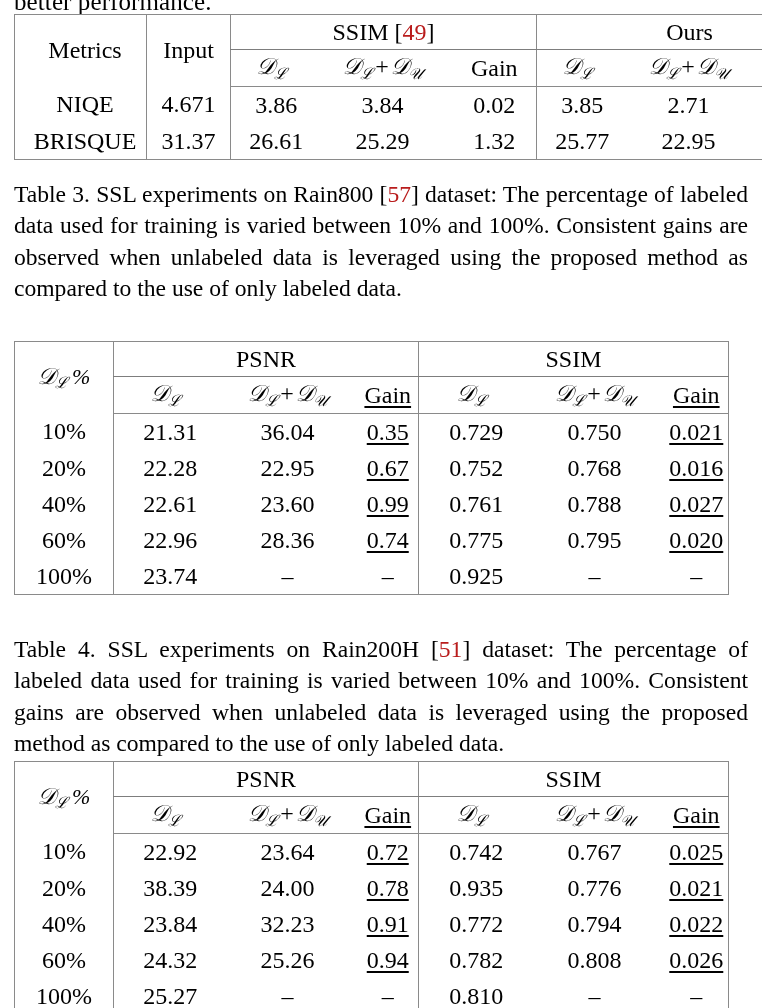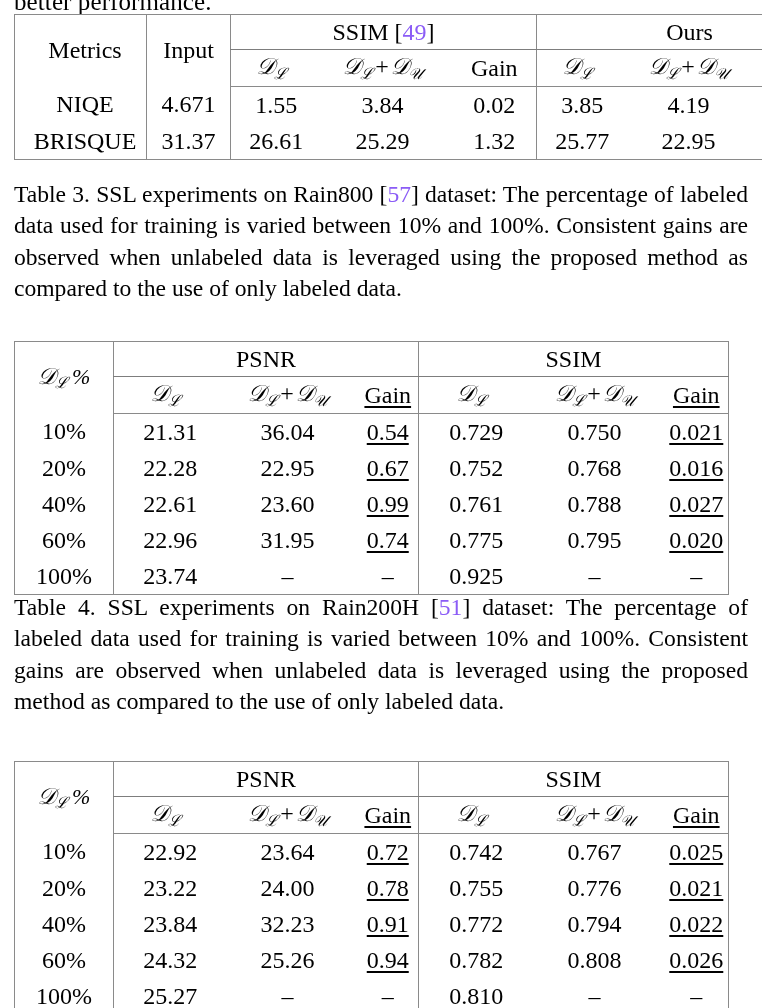--- a/index.html
+++ b/index.html
@@ -67,21 +67,21 @@
   .caption {
     position: absolute;
     font-size: 23.6px;
     line-height: 31.4px;
     text-align: justify;
     text-justify: inter-word;
     color: #000;
   }
   .caption .lastline { text-align: right; }
 
-  .cite { color: #8b5cf6; }
+  .cite { color: #b91c1c; }
 
   
   .mD {
     font-family: "DejaVu Serif", "Liberation Serif", serif;
     font-style: italic;
     font-size: 23px;
   }
   .mD .sub {
     font-size: 0.68em;
     vertical-align: -0.28em;
@@ -104,21 +104,21 @@
 
   
   #table3-wrap { position: absolute; left: 14px; top: 341px; }
   #table3 { width: 714px; }
 
   
   #table4-wrap { position: absolute; left: 14px; top: 761px; }
   #table4 { width: 714px; }
 
   #cap3 { left: 14px; top: 179px; width: 734px; }
-  #cap4 { left: 14px; top: 592px; width: 734px; }
+  #cap4 { left: 14px; top: 634px; width: 734px; }
 </style>
 </head>
 <body>
 
 <div class="page">
 
   <div class="clipped-line">better performance.</div>
 
   <div id="table2-wrap">
     <table id="table2" class="tbl">
@@ -156,25 +156,25 @@
           </td>
           <td class="bb hsub">
             <span class="mD">𝒟<span class="sub">ℒ</span></span><span class="plus">+</span><span class="mD">𝒟<span class="sub">𝒰</span></span>
           </td>
           <td class="bb br hsub">Gain</td>
         </tr>
 
         <tr>
           <td class="bl lpad cell">NIQE</td>
           <td class="bl cell">4.671</td>
-          <td class="bl cell lpad">1.55</td>
+          <td class="bl cell lpad">3.86</td>
           <td class="cell">3.84</td>
           <td class="cell">0.02</td>
           <td class="bl cell lpad">3.85</td>
-          <td class="cell">4.19</td>
+          <td class="cell">2.71</td>
           <td class="br cell">0.07</td>
         </tr>
         <tr>
           <td class="bl bb lpad cell">BRISQUE</td>
           <td class="bl bb cell">31.37</td>
           <td class="bl bb cell lpad">26.61</td>
           <td class="bb cell">25.29</td>
           <td class="bb cell">1.32</td>
           <td class="bl bb cell lpad">25.77</td>
           <td class="bb cell">22.95</td>
@@ -228,21 +228,21 @@
           </td>
           <td class="bb br hsub">
             <span class="uline">Gain</span>
           </td>
         </tr>
 
         <tr>
           <td class="bl cell">10%</td>
           <td class="bl cell lpad">21.31</td>
           <td class="cell">36.04</td>
-          <td class="cell"><span class="uline">0.54</span></td>
+          <td class="cell"><span class="uline">0.35</span></td>
           <td class="bl cell lpad">0.729</td>
           <td class="cell">0.750</td>
           <td class="br cell"><span class="uline">0.021</span></td>
         </tr>
         <tr>
           <td class="bl cell">20%</td>
           <td class="bl cell lpad">22.28</td>
           <td class="cell">22.95</td>
           <td class="cell"><span class="uline">0.67</span></td>
           <td class="bl cell lpad">0.752</td>
@@ -254,21 +254,21 @@
           <td class="bl cell lpad">22.61</td>
           <td class="cell">23.60</td>
           <td class="cell"><span class="uline">0.99</span></td>
           <td class="bl cell lpad">0.761</td>
           <td class="cell">0.788</td>
           <td class="br cell"><span class="uline">0.027</span></td>
         </tr>
         <tr>
           <td class="bl cell">60%</td>
           <td class="bl cell lpad">22.96</td>
-          <td class="cell">31.95</td>
+          <td class="cell">28.36</td>
           <td class="cell"><span class="uline">0.74</span></td>
           <td class="bl cell lpad">0.775</td>
           <td class="cell">0.795</td>
           <td class="br cell"><span class="uline">0.020</span></td>
         </tr>
         <tr>
           <td class="bl bb cell">100%</td>
           <td class="bl bb cell lpad">23.74</td>
           <td class="bb cell dash">–</td>
           <td class="bb cell dash">–</td>
@@ -331,24 +331,24 @@
           <td class="bl cell">10%</td>
           <td class="bl cell lpad">22.92</td>
           <td class="cell">23.64</td>
           <td class="cell"><span class="uline">0.72</span></td>
           <td class="bl cell lpad">0.742</td>
           <td class="cell">0.767</td>
           <td class="br cell"><span class="uline">0.025</span></td>
         </tr>
         <tr>
           <td class="bl cell">20%</td>
-          <td class="bl cell lpad">23.22</td>
+          <td class="bl cell lpad">38.39</td>
           <td class="cell">24.00</td>
           <td class="cell"><span class="uline">0.78</span></td>
-          <td class="bl cell lpad">0.755</td>
+          <td class="bl cell lpad">0.935</td>
           <td class="cell">0.776</td>
           <td class="br cell"><span class="uline">0.021</span></td>
         </tr>
         <tr>
           <td class="bl cell">40%</td>
           <td class="bl cell lpad">23.84</td>
           <td class="cell">32.23</td>
           <td class="cell"><span class="uline">0.91</span></td>
           <td class="bl cell lpad">0.772</td>
           <td class="cell">0.794</td>

